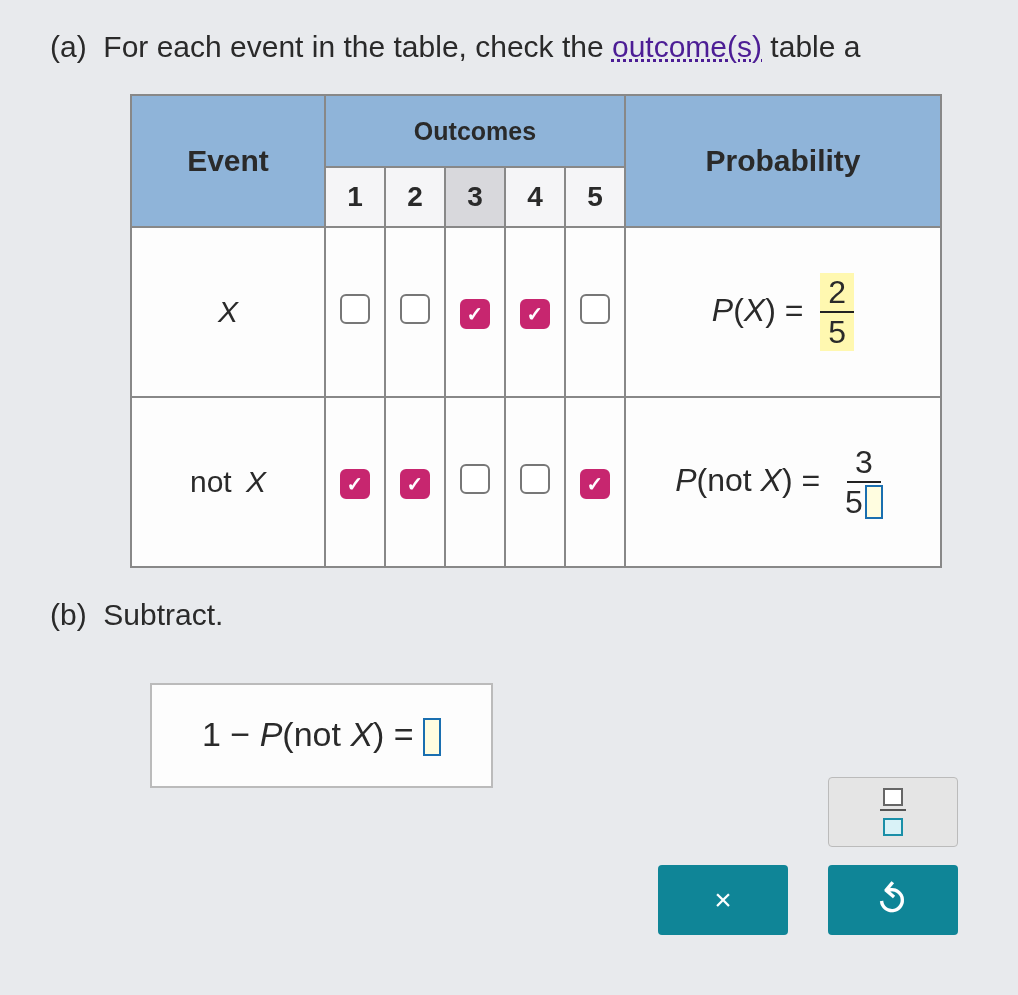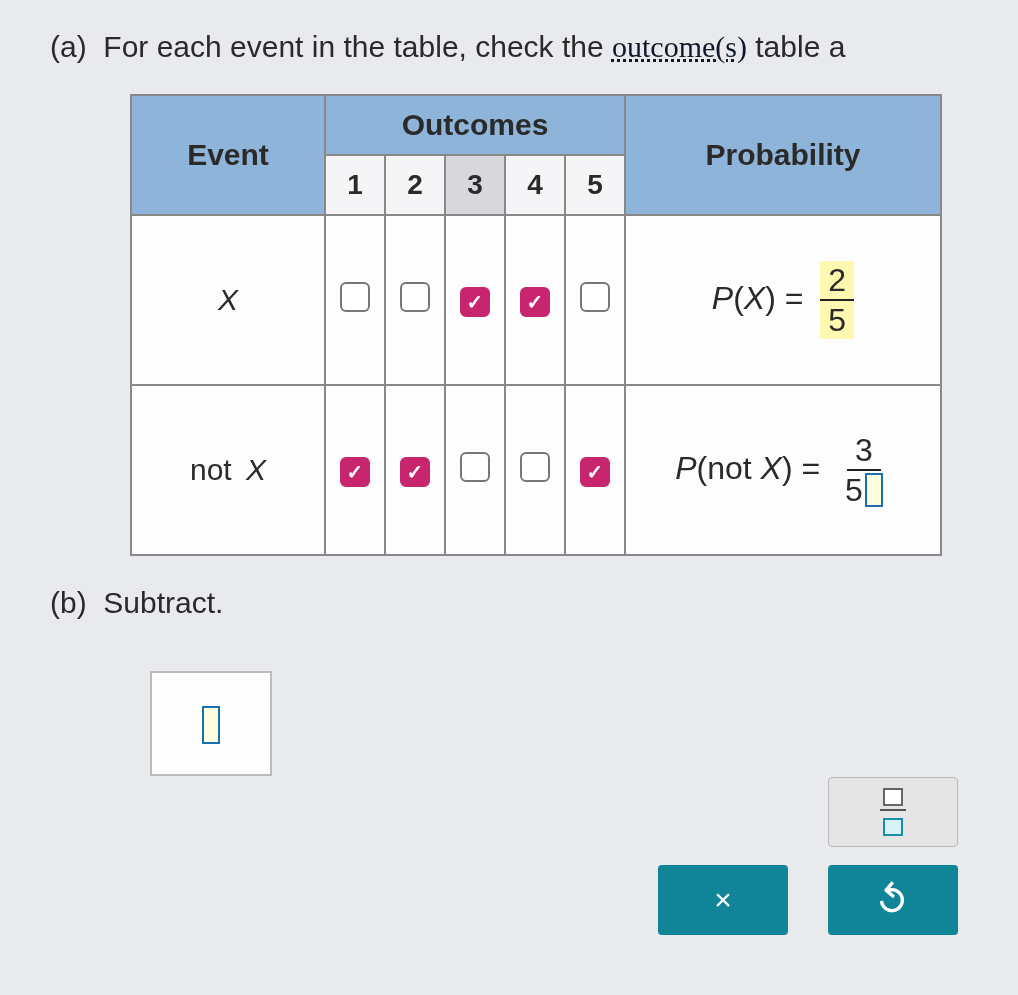--- a/index.html
+++ b/index.html
@@ -12,34 +12,34 @@
     width: 1018px;
     height: 995px;
     overflow: hidden;
     font-size: 28px;
   }
   .instruction {
     margin: 10px 0 30px 0;
     font-size: 30px;
     white-space: nowrap;
   }
-  .keyword-link { text-decoration: underline dotted; color: #0f172a; font-family: Liberation Serif, serif; }
+  .keyword-link { text-decoration: underline dotted; color: #4c1d95; }
   table.main {
     border-collapse: collapse;
     margin: 0 0 30px 80px;
     background: #fdfdfd;
   }
   table.main th, table.main td {
     border: 2px solid #888;
     text-align: center;
     vertical-align: middle;
   }
   .hdr { background: #8fb4d9; font-weight: bold; }
   .event-hdr { width: 194px; height: 70px; font-size: 30px; }
-  .out-hdr { font-size: 30px; height: 60px; }
+  .out-hdr { font-size: 25px; height: 72px; }
   .num-hdr { width: 60px; height: 60px; font-size: 28px; background: #f5f5f7; }
   .num-hdr.shade { background: #d8d8dc; }
   .prob-hdr { width: 316px; font-size: 30px; }
   .row-lbl { height: 170px; font-size: 30px; font-style: italic; }
   .row-lbl .nm { font-style: normal; margin-right: 6px; }
   .cbcell { width: 60px; }
   .cb {
     width: 30px; height: 30px;
     border: 2px solid #777;
     border-radius: 6px;
@@ -178,20 +178,21 @@
   </tr>
 </tbody>
   </table>
 
 <div class="part-b">
   <span>(b)</span>&nbsp;
   <span>Subtract.</span>
 </div>
 
 <div class="eq-box">
+  <span>1 − <span style="font-style:italic">P</span>(<span>not </span><span style="font-style:italic">X</span>) =</span>
   <span class="ansbox"></span>
 </div>
 
 <div class="toolbar">
   <div class="tool-btn frac-tool">
     <span class="mini-frac">
       <span class="t"></span>
       <span style="width:26px;height:2px;background:#555;margin:3px 0"></span>
       <span class="b"></span>
     </span>

